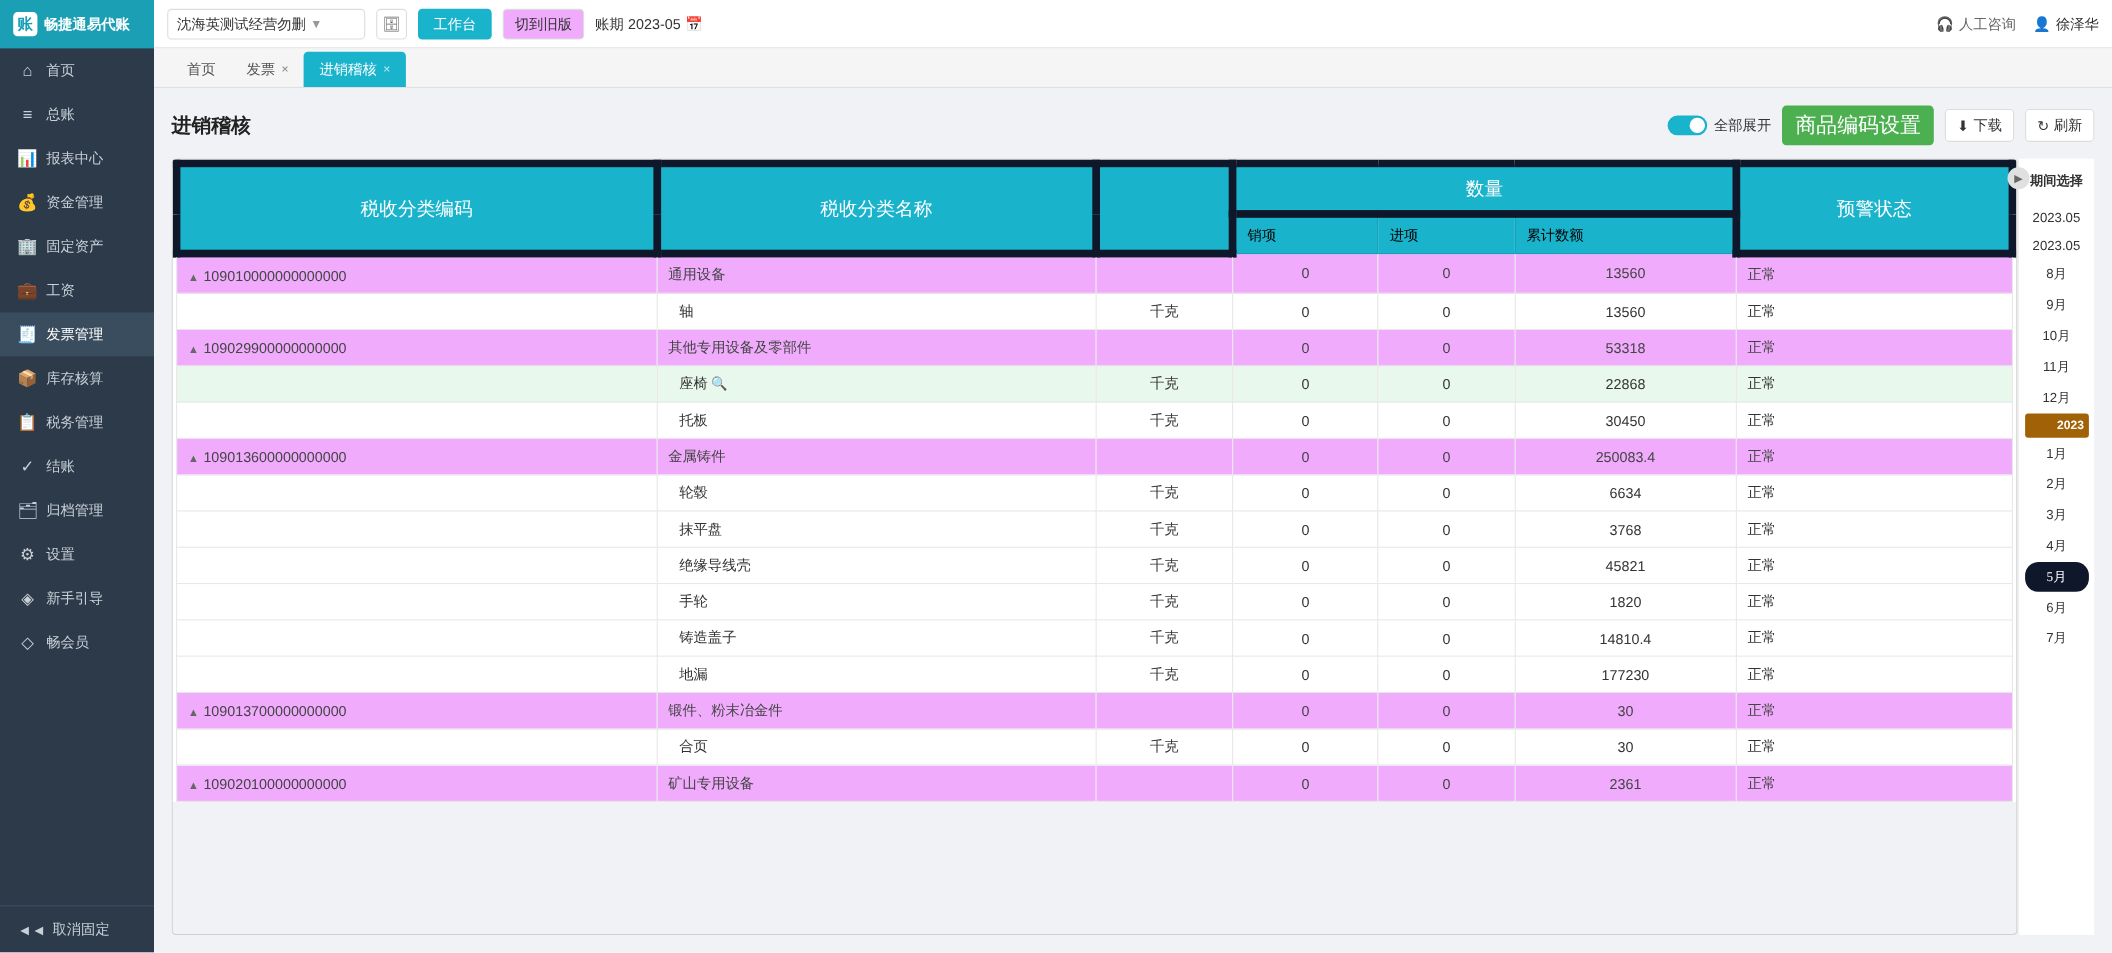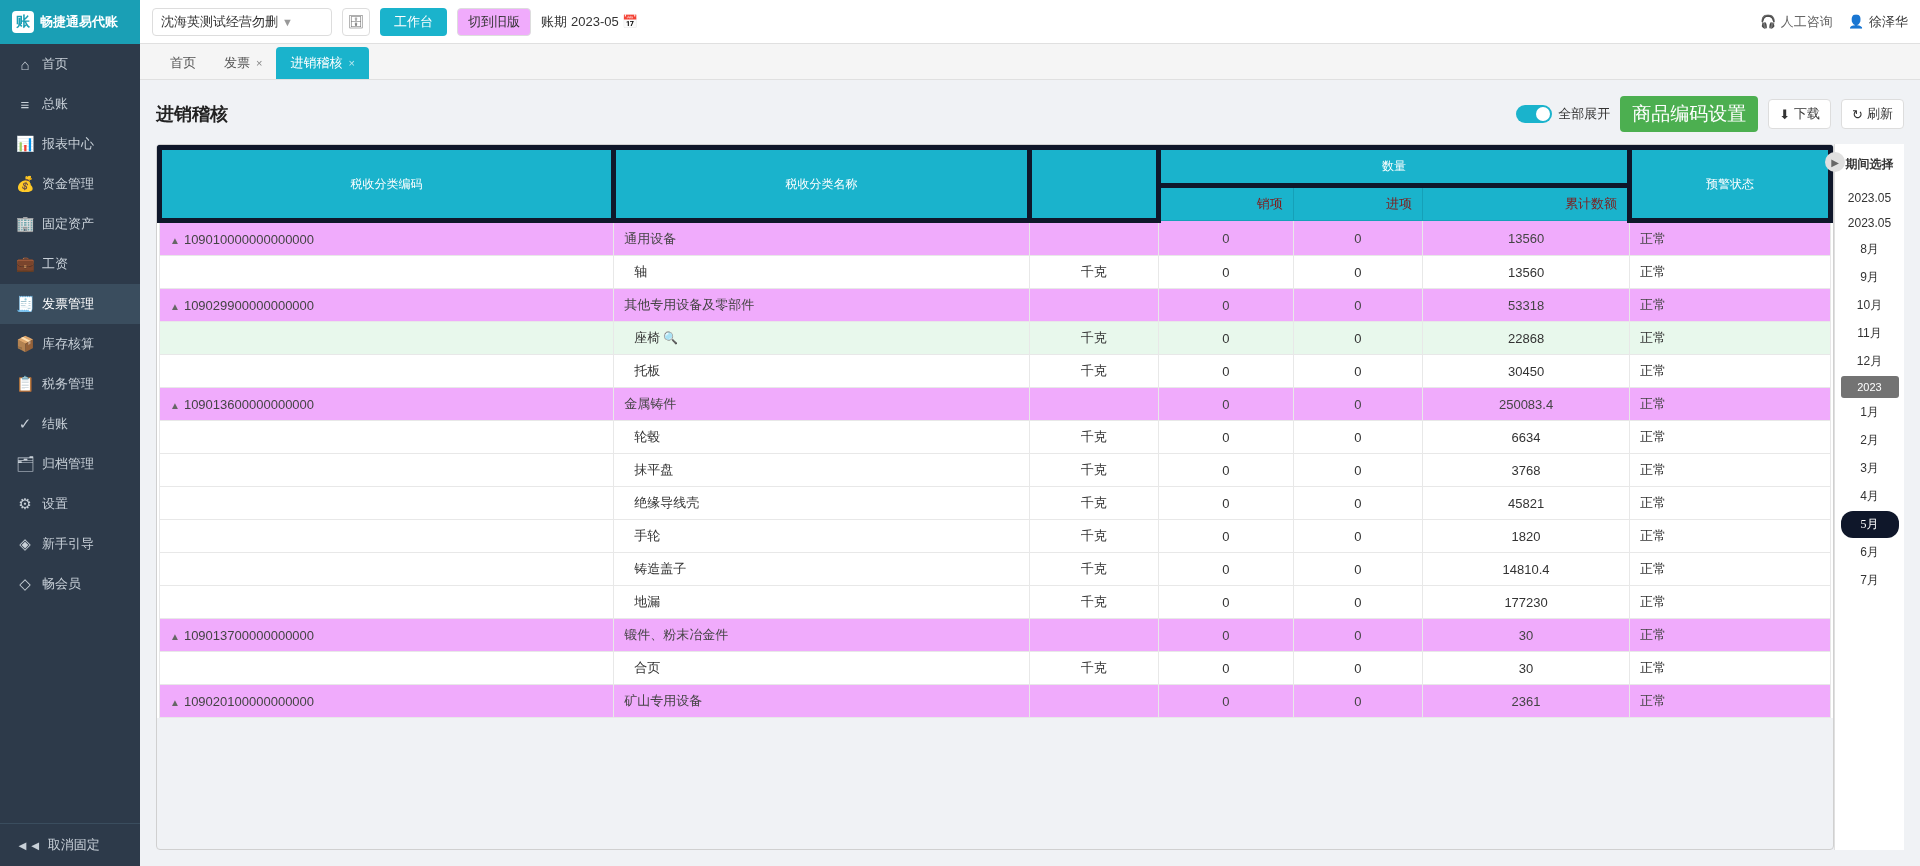--- a/index.html
+++ b/index.html
@@ -231,28 +231,28 @@
       width: 100%;
       border-collapse: collapse;
       background: #fff;
     }
     thead tr.header-top th {
       background: #1ab3cc;
       color: #fff;
       font-weight: normal;
       text-align: center;
       padding: 8px 10px;
-      border: 5px solid #0f172a;
-      font-size: 12px;
+      border: 7px solid #0f172a;
+      font-size: 17px;
     }
     thead tr.header-sub th {
       background: #1ab3cc;
-      color: #7f1d1d;
+      color: #000000;
       font-weight: normal;
-      text-align: right;
+      text-align: left;
       padding: 7px 10px;
       border: 1px solid #15a0b8;
       font-size: 13px;
     }
     tbody tr {
       border-bottom: 1px solid #e8e8e8;
     }
     tbody tr.highlighted { background: #e8f8ec; }
     tbody td {
       padding: 7px 10px;
@@ -309,25 +309,26 @@
       border-radius: 3px;
       margin: 1px 0;
     }
     .period-item.active {
       background: #0f172a;
       color: #fff;
       border-radius: 12px;
       font-family: Liberation Serif, serif;
     }
     .period-item.year-marker {
-      background: #737373;
+      background: #a16207;
       color: #fff;
       font-size: 11px;
       border-radius: 3px;
-      font-weight: normal;
+      font-weight: bold;
+      text-align: right;
     }
 
     .content-body {
       flex: 1;
       display: flex;
       overflow: hidden;
       gap: 0;
     }
     .main-table-area {
       flex: 1;

